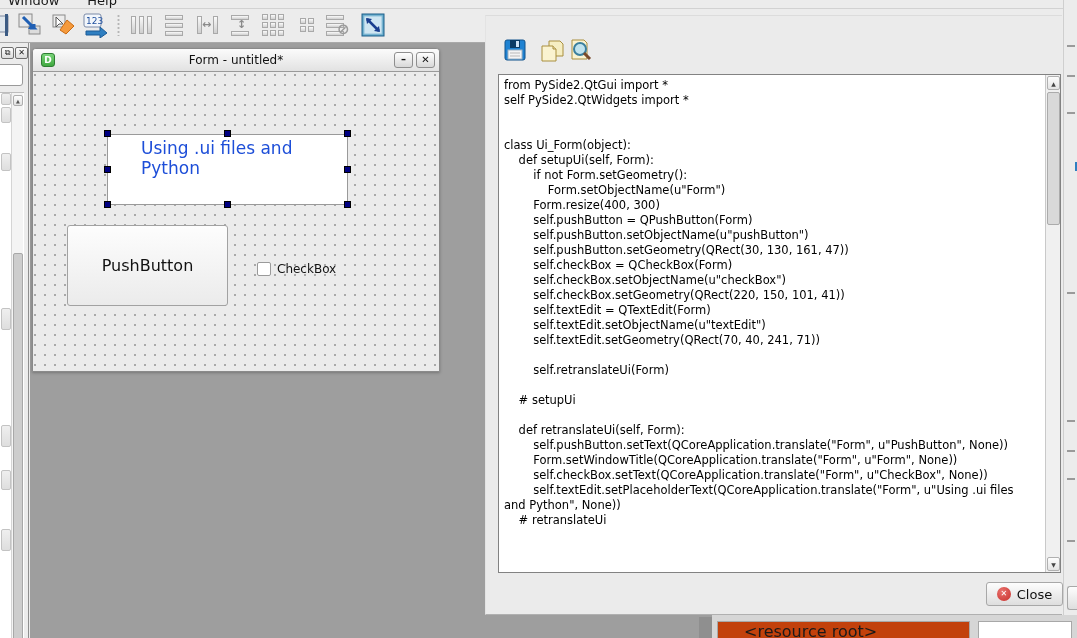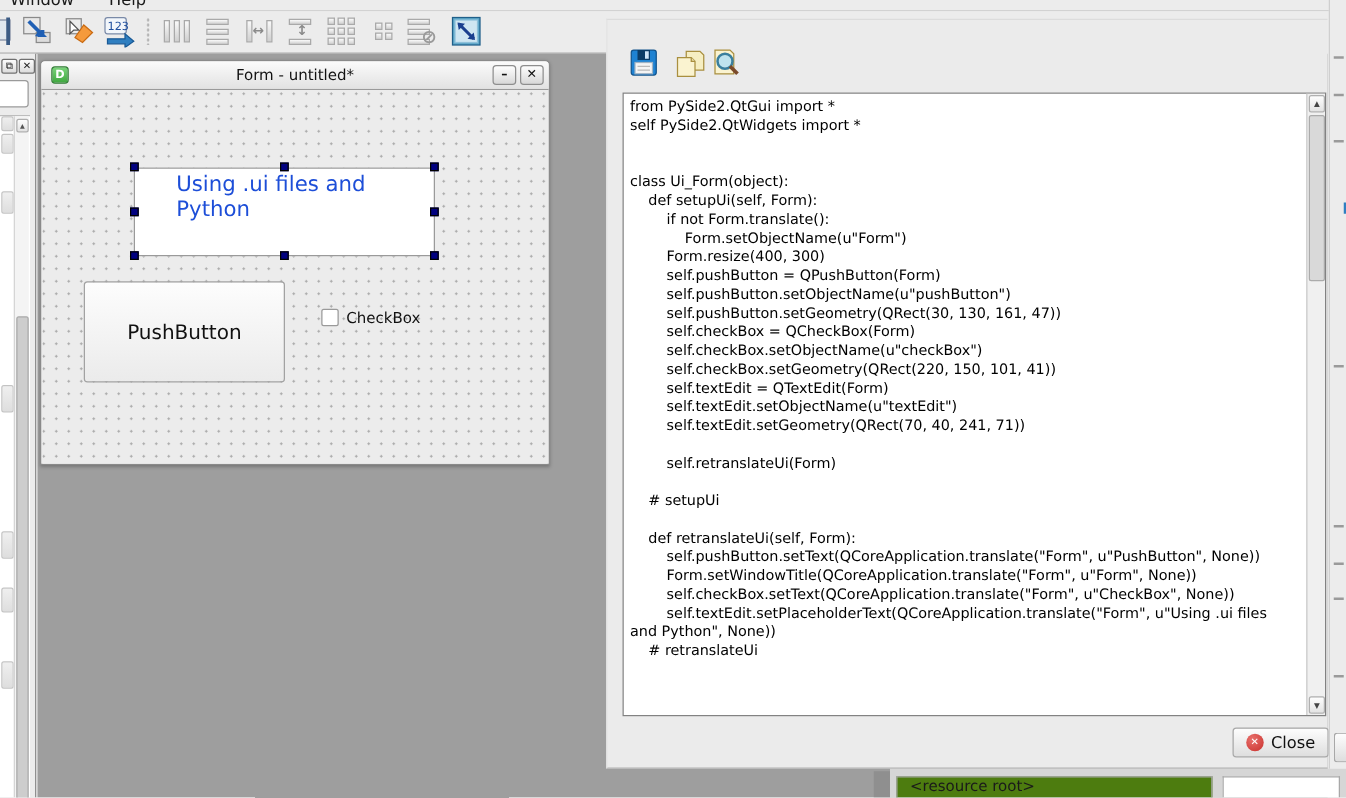--- a/index.html
+++ b/index.html
@@ -47,21 +47,21 @@
   #form-icon { position:absolute; left:8px; top:4px; width:14px; height:14px; background:linear-gradient(#79d479,#3fa83f); border:1px solid #2e7d32; border-radius:3px; color:#fff; font-size:9px; font-weight:bold; text-align:center; line-height:12px; }
   #form-title { position:absolute; left:0; right:0; top:4px; text-align:center; font-size:12px; color:#111; }
   .win-btn { position:absolute; top:3px; width:19px; height:16px; background:linear-gradient(#fefefe,#d8d8d8); border:1px solid #8e8e8e; border-radius:3px; text-align:center; font-size:10px; font-weight:bold; line-height:14px; color:#111; }
   #form-canvas { position:absolute; left:1px; top:23px; right:1px; bottom:0; background-color:#ececec;
     background-image:radial-gradient(circle,#a9a9a9 0.9px,transparent 1px); background-size:10px 10px; background-position:6px 8px; }
 
   #ted { position:absolute; left:73px; top:62px; width:241px; height:71px; background:#fff; border:1px solid #9a9a9a; }
   #ted-ph { position:absolute; left:5px; top:3px; color:#1d4ed8; font-size:17px;margin-left:28px; }
   .handle { position:absolute; width:7px; height:7px; background:#000080; border:1px solid #000; }
   #pbw { position:absolute; left:33px; top:153px; width:161px; height:81px; background:linear-gradient(#fdfdfd,#ebebeb); border:1px solid #a2a2a2; border-radius:3px; display:flex; align-items:center; justify-content:center; font-size:16px; color:#111; }
-  #cbw { position:absolute; left:223px; top:161px; width:101px; height:41px; display:flex; align-items:center; }
+  #cbw { position:absolute; left:223px; top:190px; width:101px; height:41px; display:flex; align-items:flex-start; }
   #cb-ind { width:14px; height:14px; background:#fff; border:1px solid #9a9a9a; border-radius:2px; margin-right:6px; }
 
   
   #code-dialog { left:485px; top:15px; width:577px; height:600px; background:#ebebeb; border-top:1px solid #dcdcdc; border-left:1px solid #e3e3e3; border-bottom:1px solid #b0b0b0; }
   .dlg-tool { position:absolute; top:22px; width:26px; height:26px; }
   #code-area { position:absolute; left:12px; top:58px; width:563px; height:499px; background:#fff; border:1px solid #828282; }
   #code-lines { position:absolute; left:0; top:3px; right:16px; bottom:0; padding-left:5px; overflow:hidden; }
   .code-line { white-space:pre; min-height:15px; line-height:15px; font-size:11.5px; color:#000; }
   #code-vscroll { position:absolute; right:0; top:0; width:15px; height:497px; background:#f0f0f0; border-left:1px solid #c9c9c9; }
   .sb-btn { position:absolute; left:1px; width:13px; height:14px; background:linear-gradient(#fdfdfd,#e3e3e3); border:1px solid #b0b0b0; border-radius:2px; font-size:6px; color:#444; text-align:center; line-height:13px; }
@@ -71,21 +71,21 @@
 
   
   #right-strip { left:1063px; top:0; width:14px; height:615px; background:#ececec; border-left:1px solid #cfcfcf; }
   .rs-dash { position:absolute; left:3px; width:8px; height:2px; background:#9a9a9a; }
   #rs-blue { position:absolute; left:11px; top:162px; width:3px; height:9px; background:#2f7fc1; }
   #rs-btn-edge { position:absolute; left:3px; top:586px; width:11px; height:24px; background:linear-gradient(#fdfdfd,#dedede); border:1px solid #a8a8a8; border-right:none; border-radius:3px 0 0 3px; }
 
   
   #resource-panel { left:712px; top:615px; width:365px; height:23px; background:#d6d6d6; }
   #res-splitter { left:699px; top:617px; width:13px; height:21px; background:#8f8f8f; }
-  #res-box1 { position:absolute; left:5px; top:6px; width:253px; height:17px; background:#4d7c0f; border:1px solid #a8a8a8; border-bottom:none; font-size:12px; color:#1a1a1a; padding-left:10px; }
+  #res-box1 { position:absolute; left:5px; top:6px; width:253px; height:17px; background:#c2410c; border:1px solid #a8a8a8; border-bottom:none; font-size:16px; color:#1a1a1a; padding-left:26px; }
   #res-box2 { position:absolute; left:266px; top:6px; width:94px; height:17px; background:#fff; border:1px solid #a8a8a8; border-bottom:none; }
 
   svg { display:block; }
 </style>
 </head>
 <body>
 
 <div id="menubar" class="abs">
   <div class="menurow">
     
@@ -285,21 +285,21 @@
 
   <div id="code-area">
     <div id="code-lines">
 
     <div class="code-line">from PySide2.QtGui import *</div>
         <div class="code-line">self PySide2.QtWidgets import *</div>
         <div class="code-line"></div>
         <div class="code-line"></div>
         <div class="code-line">class Ui_Form(object):</div>
         <div class="code-line">    def setupUi(self, Form):</div>
-        <div class="code-line">        if not Form.translate():</div>
+        <div class="code-line">        if not Form.setGeometry():</div>
         <div class="code-line">            Form.setObjectName(u"Form")</div>
         <div class="code-line">        Form.resize(400, 300)</div>
         <div class="code-line">        self.pushButton = QPushButton(Form)</div>
         <div class="code-line">        self.pushButton.setObjectName(u"pushButton")</div>
         <div class="code-line">        self.pushButton.setGeometry(QRect(30, 130, 161, 47))</div>
         <div class="code-line">        self.checkBox = QCheckBox(Form)</div>
         <div class="code-line">        self.checkBox.setObjectName(u"checkBox")</div>
         <div class="code-line">        self.checkBox.setGeometry(QRect(220, 150, 101, 41))</div>
         <div class="code-line">        self.textEdit = QTextEdit(Form)</div>
         <div class="code-line">        self.textEdit.setObjectName(u"textEdit")</div>

